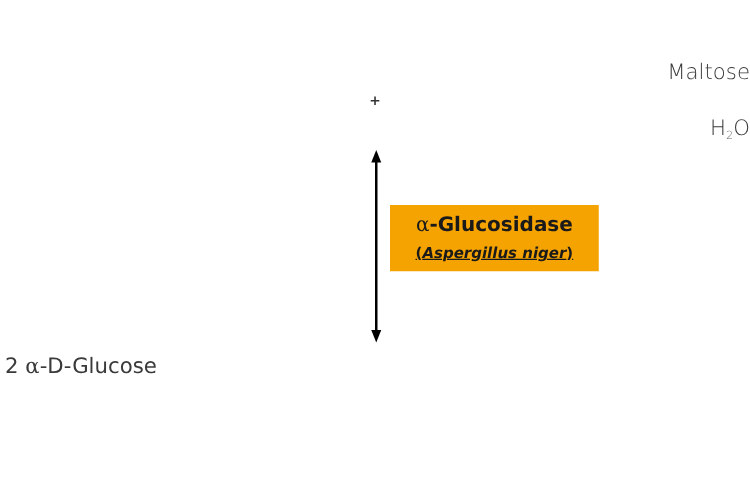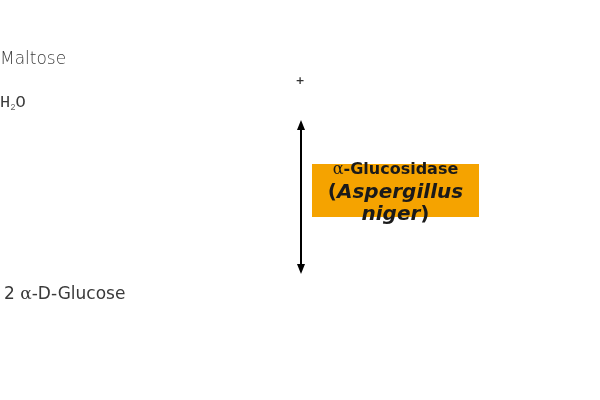--- a/index.html
+++ b/index.html
@@ -14,37 +14,37 @@
       position: relative;
       width: 600px;
       height: 400px;
       font-family: "DejaVu Sans", sans-serif;
       color: #333333;
     }
     .substrate {
       position: absolute;
       left: 0;
       width: 600px;
-      text-align: left;
+      text-align: right;
       font-size: 17px;
       font-weight: 300;
       color: #3a3a3a;
     }
     .substrate.maltose { top: 48px; }
     .plus {
       position: absolute;
       top: 74px;
       left: 0;
       width: 600px;
       text-align: center;
       font-size: 11px;
       font-weight: bold;
       color: #333;
     }
-    .substrate.water { top: 93px; font-family: Liberation Mono, monospace; }
+    .substrate.water { top: 93px; }
     .substrate.water sub {
       font-size: 9px;
       vertical-align: -3px;
       color: #666;
     }
     .product {
       position: absolute;
       top: 283px;
       left: 0;
       width: 600px;
@@ -81,23 +81,24 @@
     }
     .enzyme-name {
       font-size: 16px;
       font-weight: bold;
       line-height: 22px;
     }
     .enzyme-name .alpha {
       font-weight: normal;
     }
     .enzyme-source {
-      font-size: 20px;
+      font-size: 12px;
       font-weight: bold;
       line-height: 22px;
+      text-decoration: underline;
     }
     .enzyme-source .organism {
       font-style: italic;
     }
   </style>
 </head>
 <body>
 
 <div class="canvas">
 

